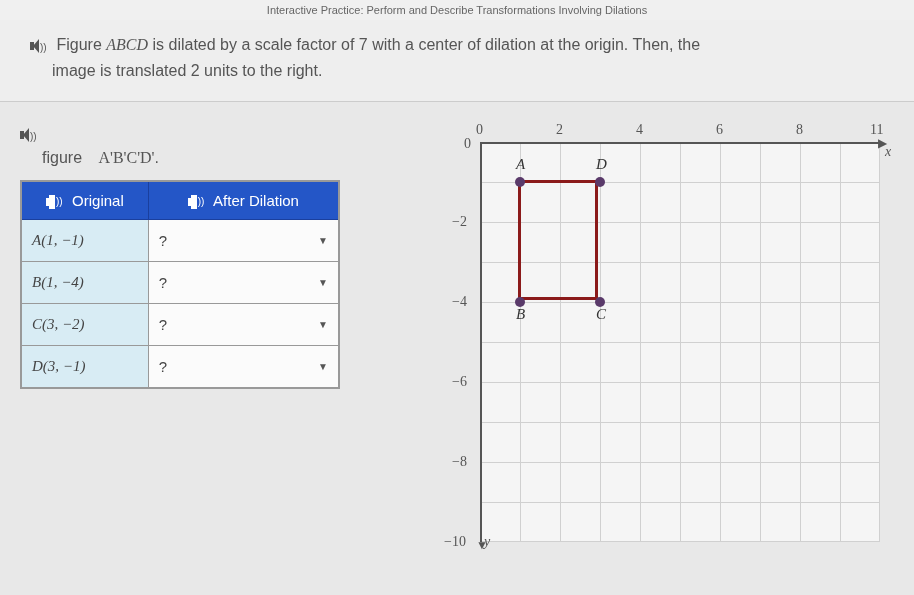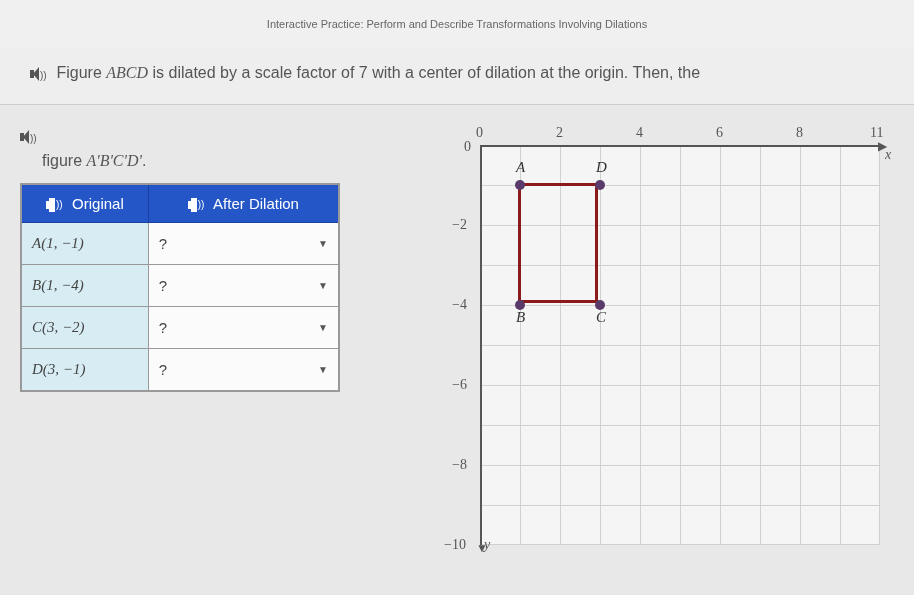--- a/index.html
+++ b/index.html
@@ -7,21 +7,21 @@
       font-family: Arial, sans-serif;
       background: #e8e8e8;
       width: 914px;
       height: 595px;
       overflow: hidden;
     }
     .header-title {
       text-align: center;
       font-size: 11px;
       color: #666;
-      padding: 18px 0;
+      padding: 4px 0;
       background: #f0f0f0;
     }
     .problem-statement {
       background: #eeeeee;
       padding: 12px 30px 18px 30px;
       color: #555;
       font-size: 16px;
       line-height: 1.6;
       border-bottom: 1px solid #ccc;
     }
@@ -62,21 +62,21 @@
       padding: 20px 0 0 20px;
       gap: 80px;
     }
     .left-panel { width: 340px; }
     .instruction {
       color: #555;
       font-size: 16px;
       line-height: 1.5;
       margin-bottom: 10px;
     }
-    .instruction .math { font-style: italic; font-family: 'Times New Roman', serif; }
+    .instruction .math { font-family: 'Times New Roman', serif; margin-left: 12px; }
     .coord-table {
       border-collapse: collapse;
       width: 320px;
       border: 2px solid #999;
     }
     .coord-table th {
       background: #2456c7;
       color: white;
       font-weight: normal;
       padding: 10px 8px;
@@ -168,20 +168,21 @@
     }
   </style>
 </head>
 <body>
 
 <div class="header-title">Interactive Practice: Perform and Describe Transformations Involving Dilations</div>
 
 <div class="problem-statement">
   <span class="speaker-icon"><span class="waves">))</span></span>
   <span>Figure </span><span class="math">ABCD</span><span> is dilated by a scale factor of 7 with a center of dilation at the origin. Then, the</span><br>
+  <span style="margin-left:22px; display:inline-block;">image is translated 2 units to the right.</span>
 </div>
 
 <div class="main-content">
   <div class="left-panel">
     <div class="instruction">
       <span class="speaker-icon"><span class="waves">))</span></span>
       <br>
       <span style="margin-left:22px;">figure </span><span class="math">A'B'C'D'</span><span>.</span>
     </div>
 

